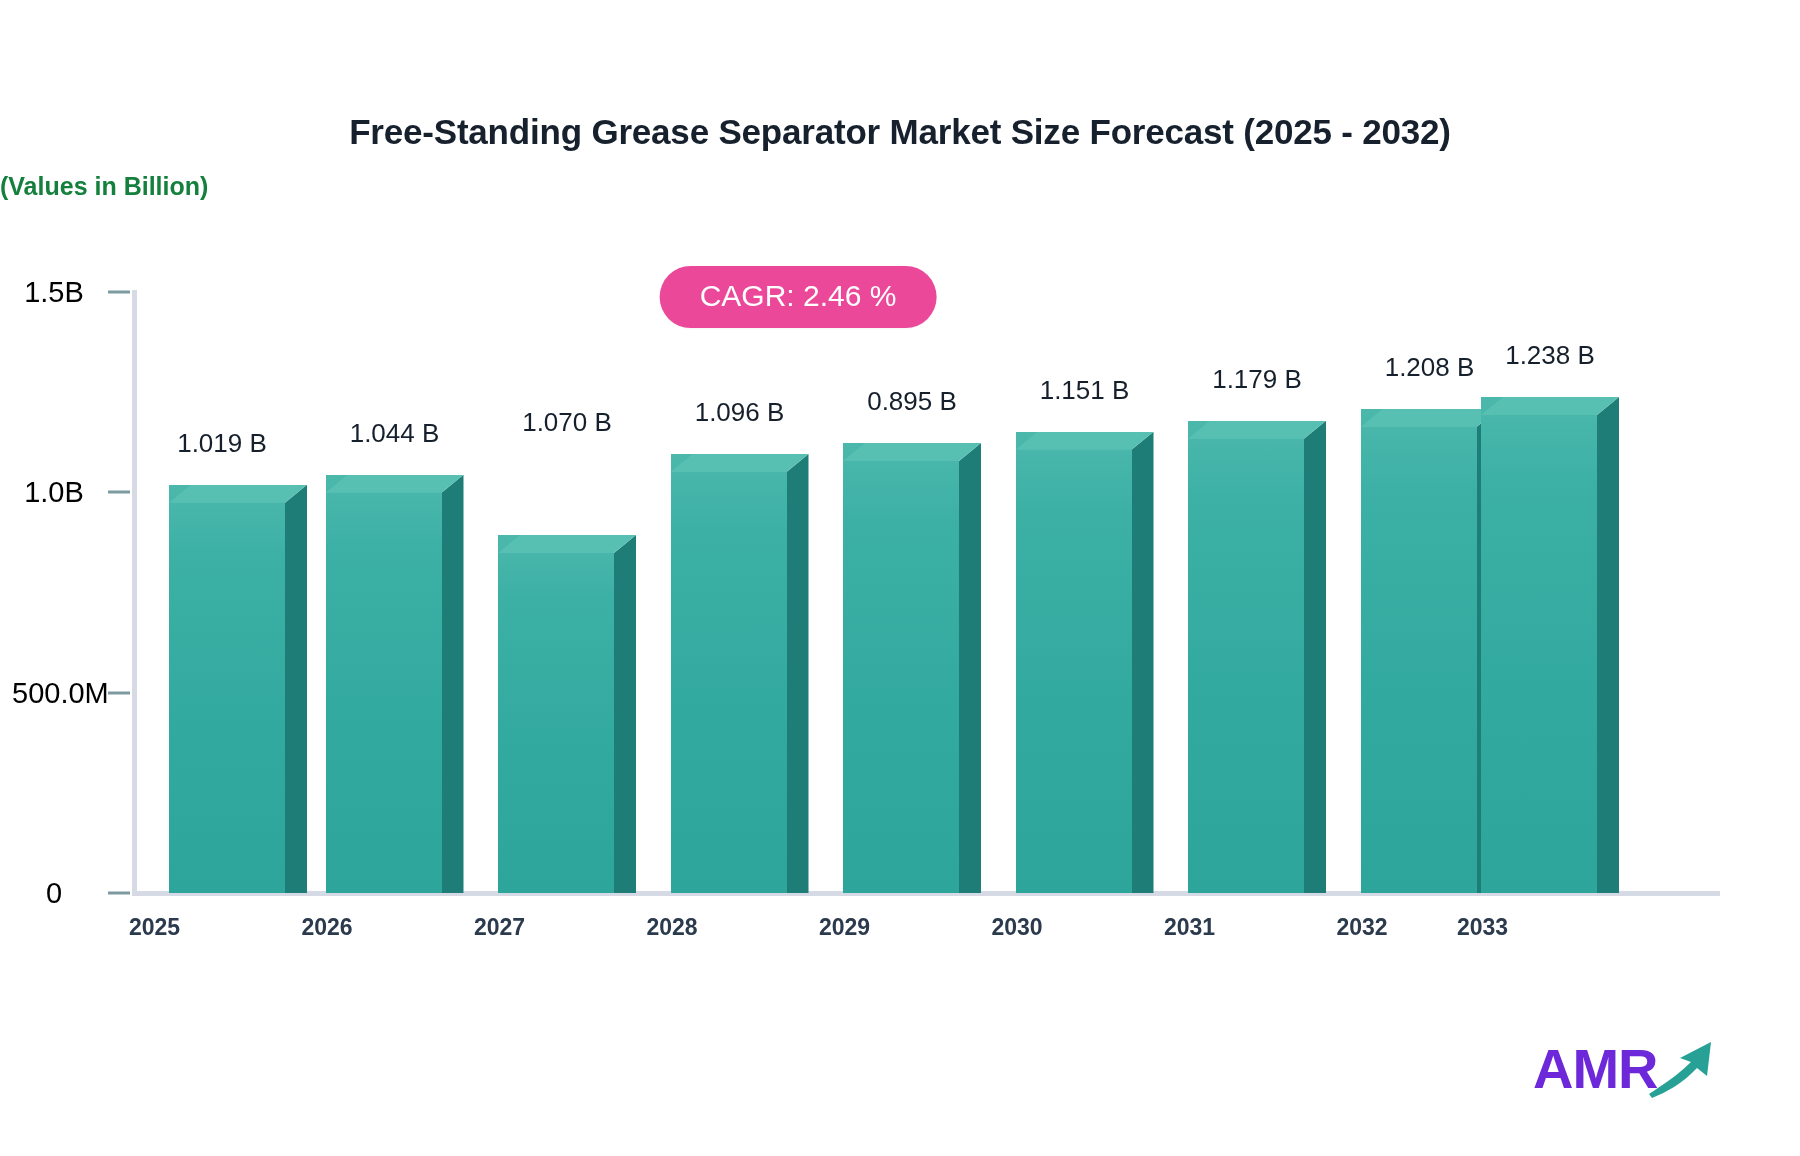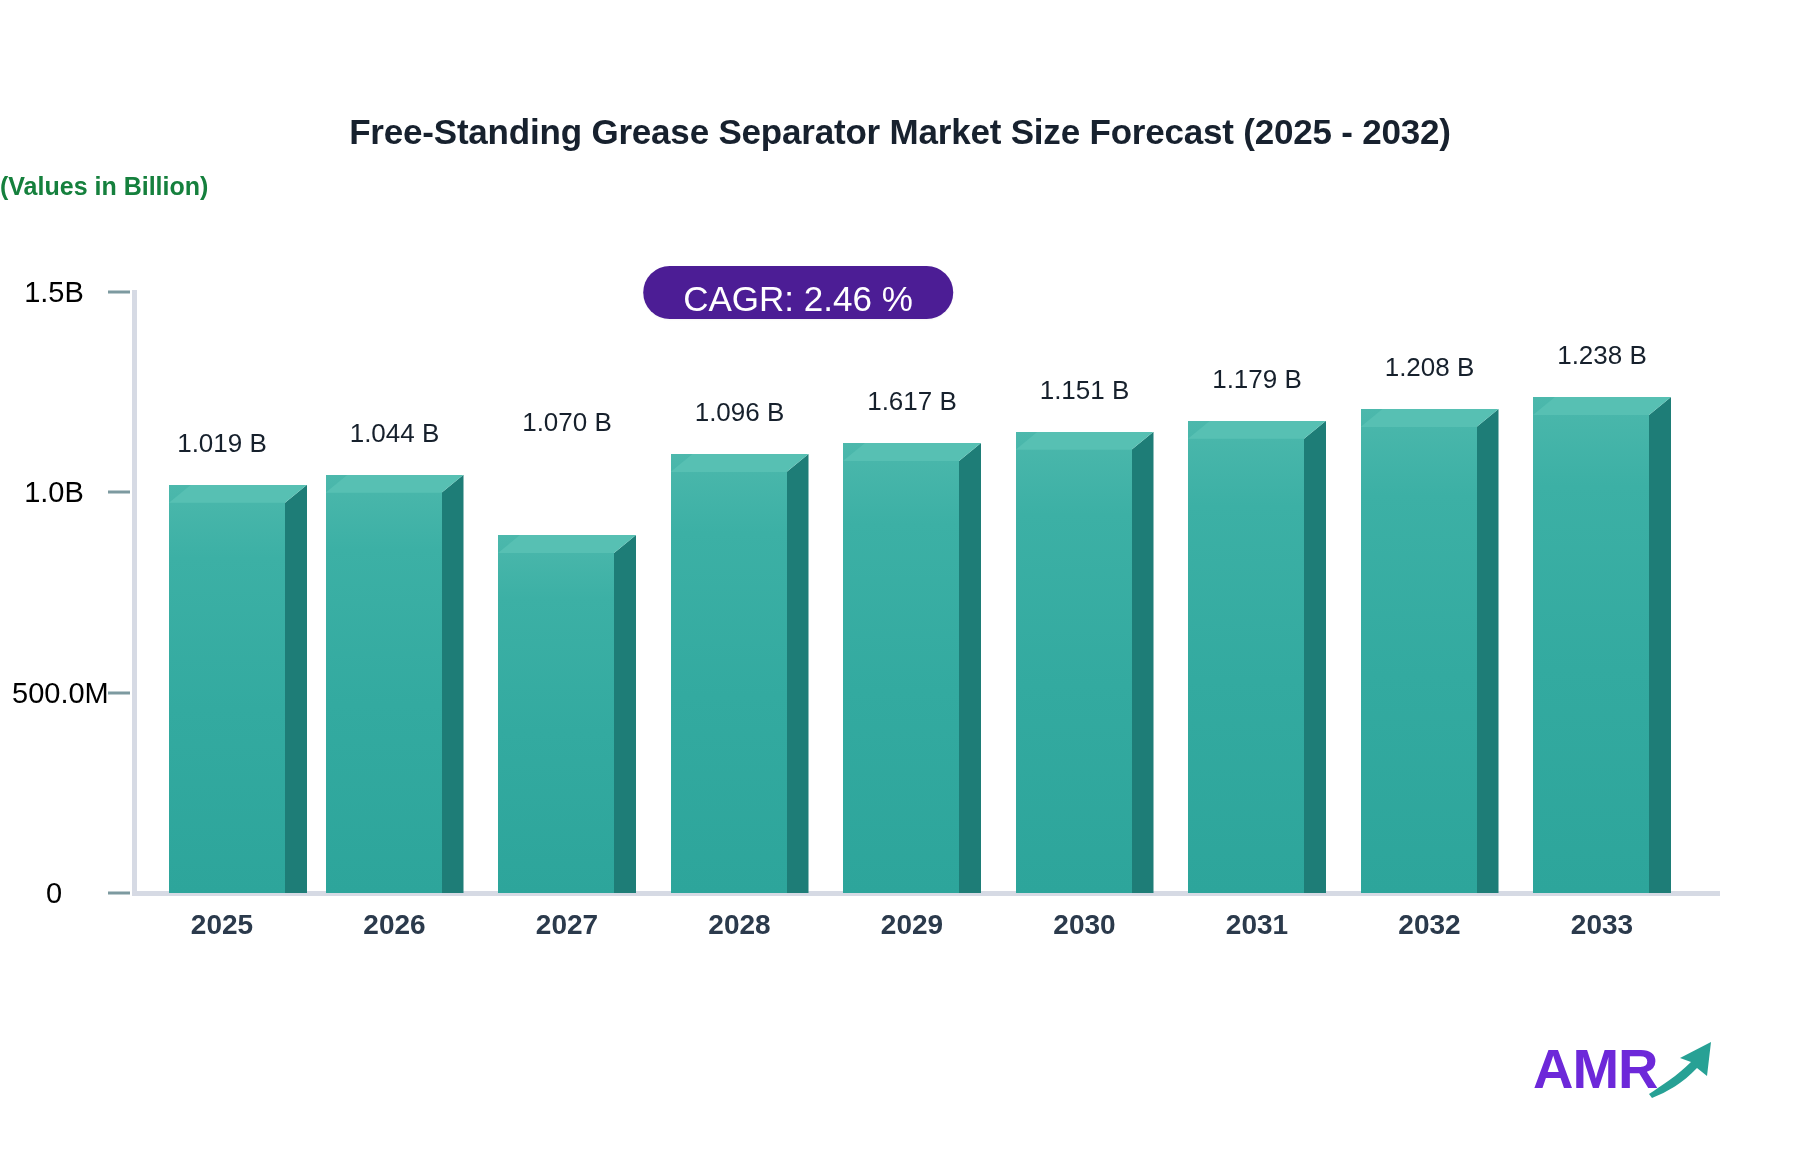--- a/index.html
+++ b/index.html
@@ -28,25 +28,25 @@
     font-size:25px;
     font-weight:bold;
     color:#15803d;
   }
 
   
   #cagr-badge {
     position:absolute;
     left:798px; top:266px;
     transform:translateX(-50%);
-    background:#4c1d95;
+    background:#ec4899;
     color:#ffffff;
     border-radius:32px;
-    padding:13px 40px 0 40px;
-    font-size:35px;
+    padding:13px 40px 15px 40px;
+    font-size:30px;
     font-weight:500;
     white-space:nowrap;
     box-shadow:0 1px 2px rgba(0,0,0,0.04);
   }
 
   
   
   #plot {
     position:absolute;
     left:0; top:0; width:1800px; height:1156px;
@@ -119,22 +119,21 @@
     text-align:center;
     font-size:26px;
     font-weight:400;
     color:#16202c;
     white-space:nowrap;
   }
   .x-tick-label {
     position:absolute;
     left:-24px;
     width:186px;
-    text-align:center;
-    font-size:28px;
+    font-size:23px;
     font-weight:bold;
     color:#2b3a4c;
     bottom:-48px;
   }
 
   
   #amr-logo {
     position:absolute;
     left:1533px; top:1038px;
     width:180px; height:72px;
@@ -221,21 +220,21 @@
         </div>
         <div class="bar-label" style="bottom: 465.131px;">1.096 B</div>
         <div class="x-tick-label">2028</div>
       </div>
       <div class="bar-group" style="left: 843px; width: 138px; height: 449.949px;">
         <div class="bar-col">
           <div class="bar-front"></div>
           <div class="bar-side"></div>
           <div class="bar-top"></div>
         </div>
-        <div class="bar-label" style="bottom: 475.949px;">1.617 B</div>
+        <div class="bar-label" style="bottom: 475.949px;">0.895 B</div>
         <div class="x-tick-label">2029</div>
       </div>
       <div class="bar-group" style="left: 1015.5px; width: 138px; height: 461.167px;">
         <div class="bar-col">
           <div class="bar-front"></div>
           <div class="bar-side"></div>
           <div class="bar-top"></div>
         </div>
         <div class="bar-label" style="bottom: 487.167px;">1.151 B</div>
         <div class="x-tick-label">2030</div>
@@ -251,21 +250,21 @@
       </div>
       <div class="bar-group" style="left: 1360.5px; width: 138px; height: 484.005px;">
         <div class="bar-col">
           <div class="bar-front"></div>
           <div class="bar-side"></div>
           <div class="bar-top"></div>
         </div>
         <div class="bar-label" style="bottom: 510.005px;">1.208 B</div>
         <div class="x-tick-label">2032</div>
       </div>
-      <div class="bar-group" style="left: 1533px; width: 158px; height: 496.025px;">
+      <div class="bar-group" style="left: 1481px; width: 158px; height: 496.025px;">
         <div class="bar-col">
           <div class="bar-front"></div>
           <div class="bar-side"></div>
           <div class="bar-top"></div>
         </div>
         <div class="bar-label" style="bottom: 522.025px;">1.238 B</div>
         <div class="x-tick-label">2033</div>
       </div>
     </div>
 </div>

